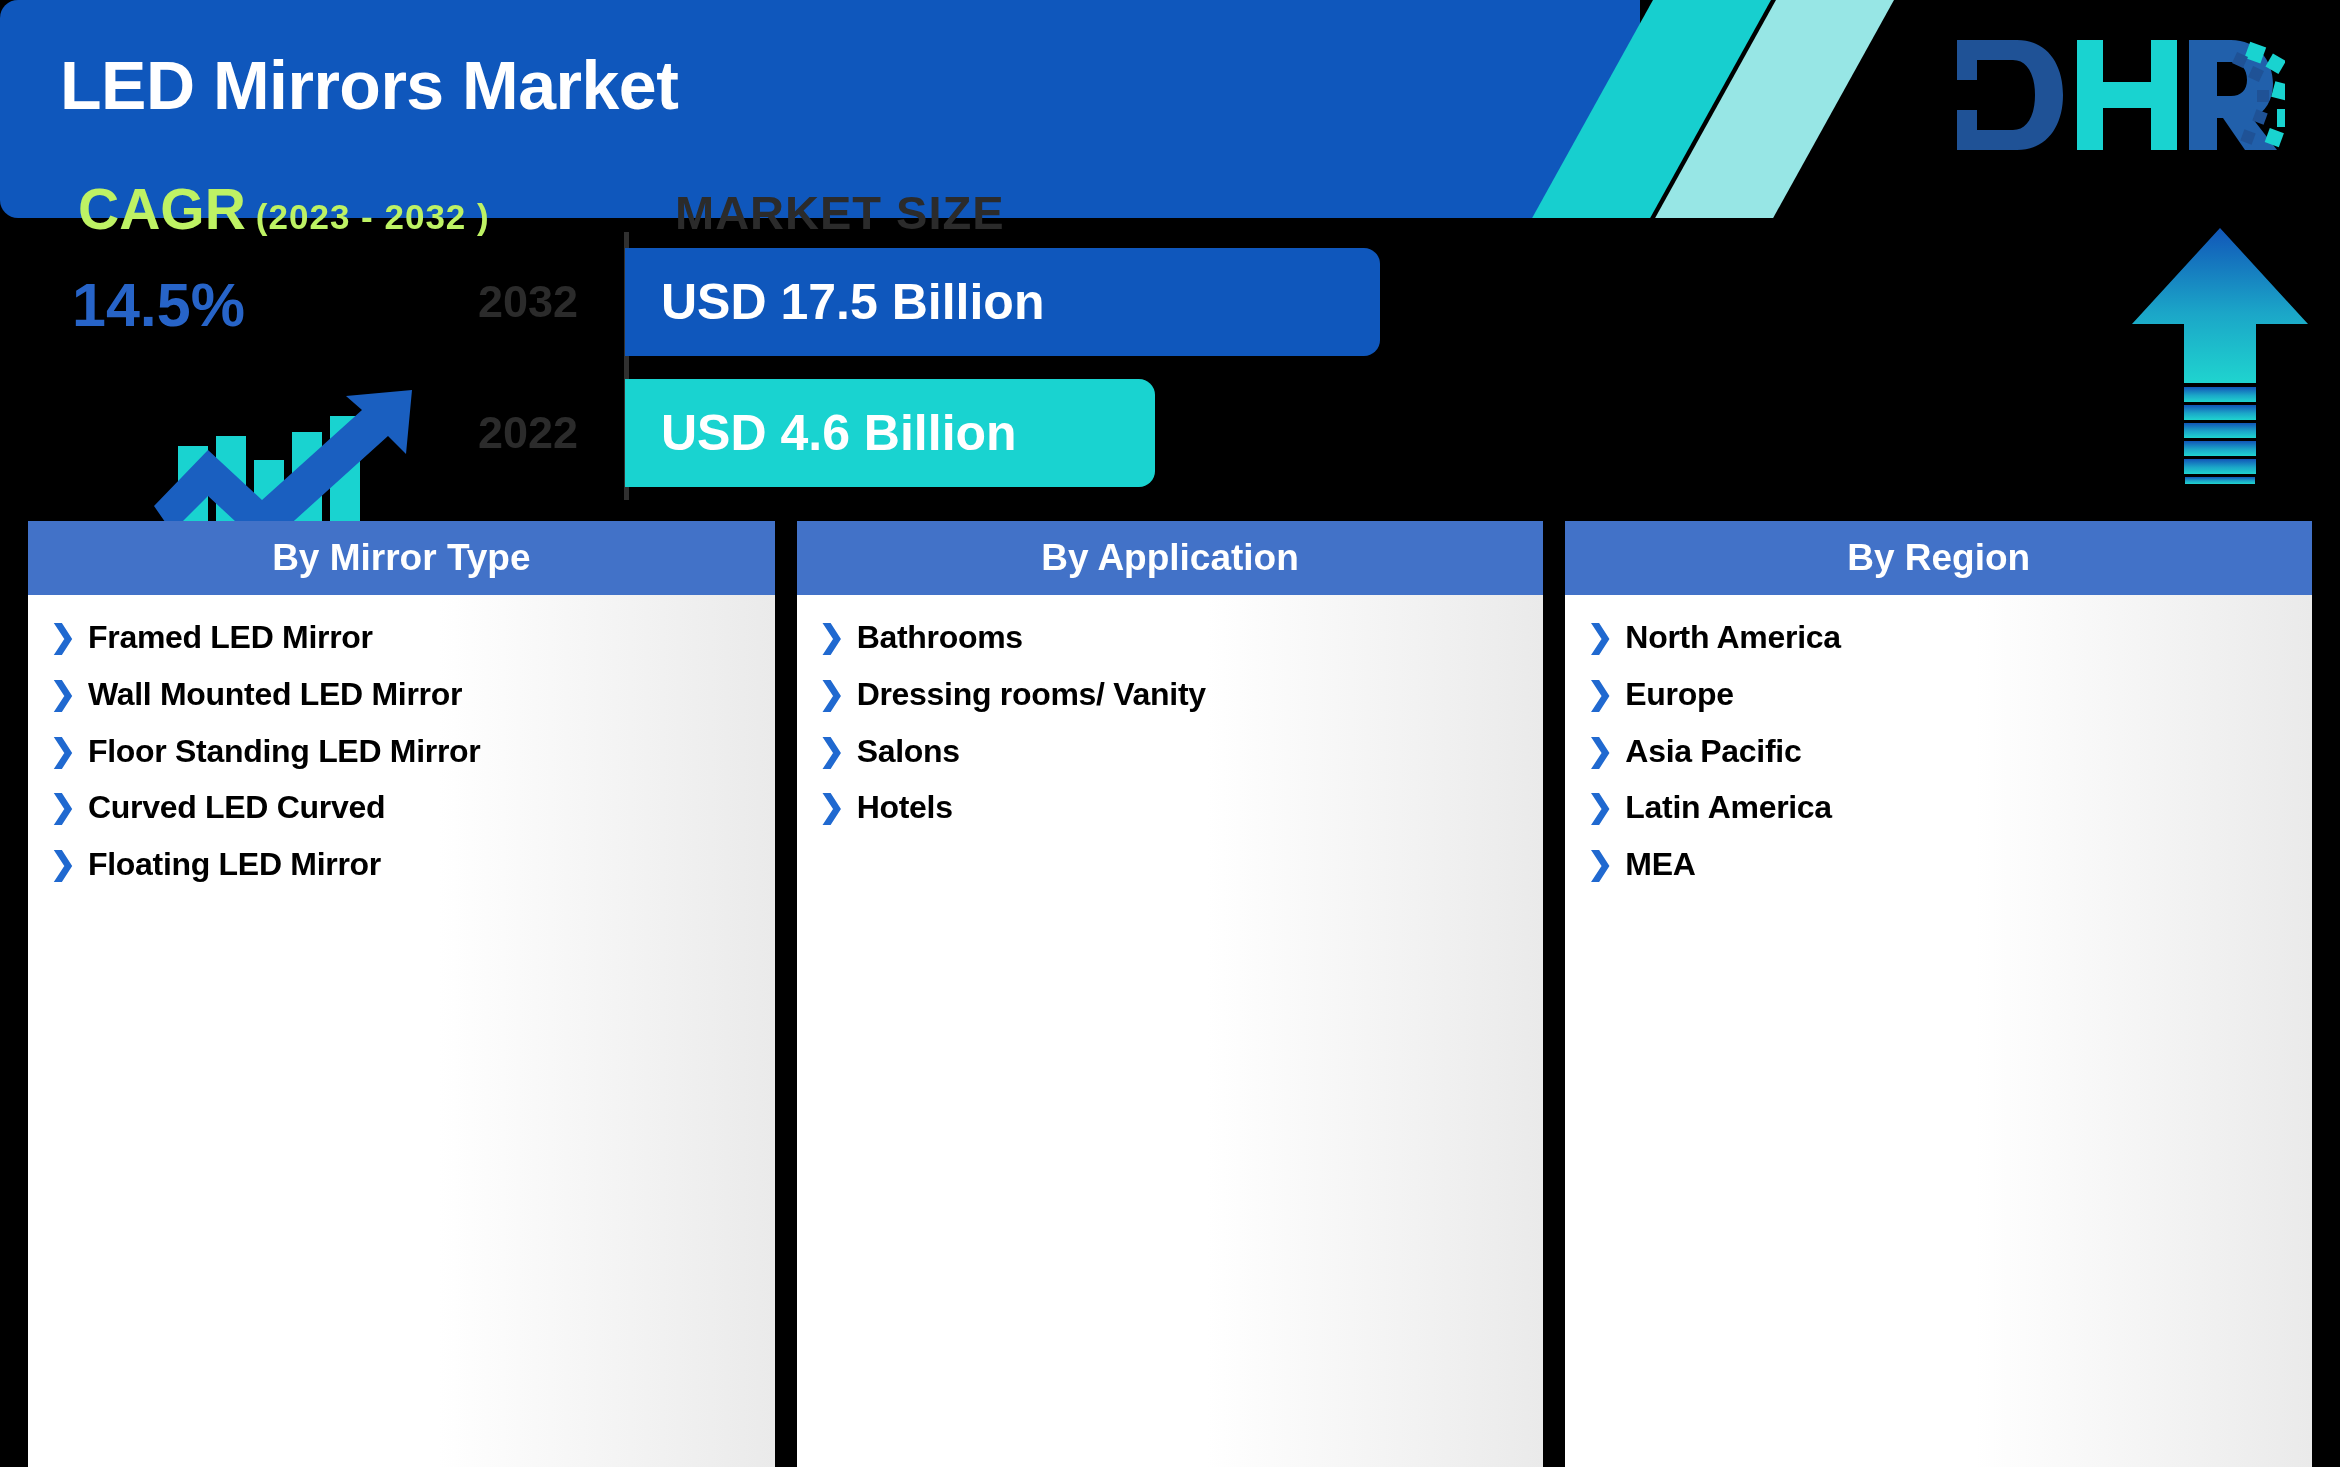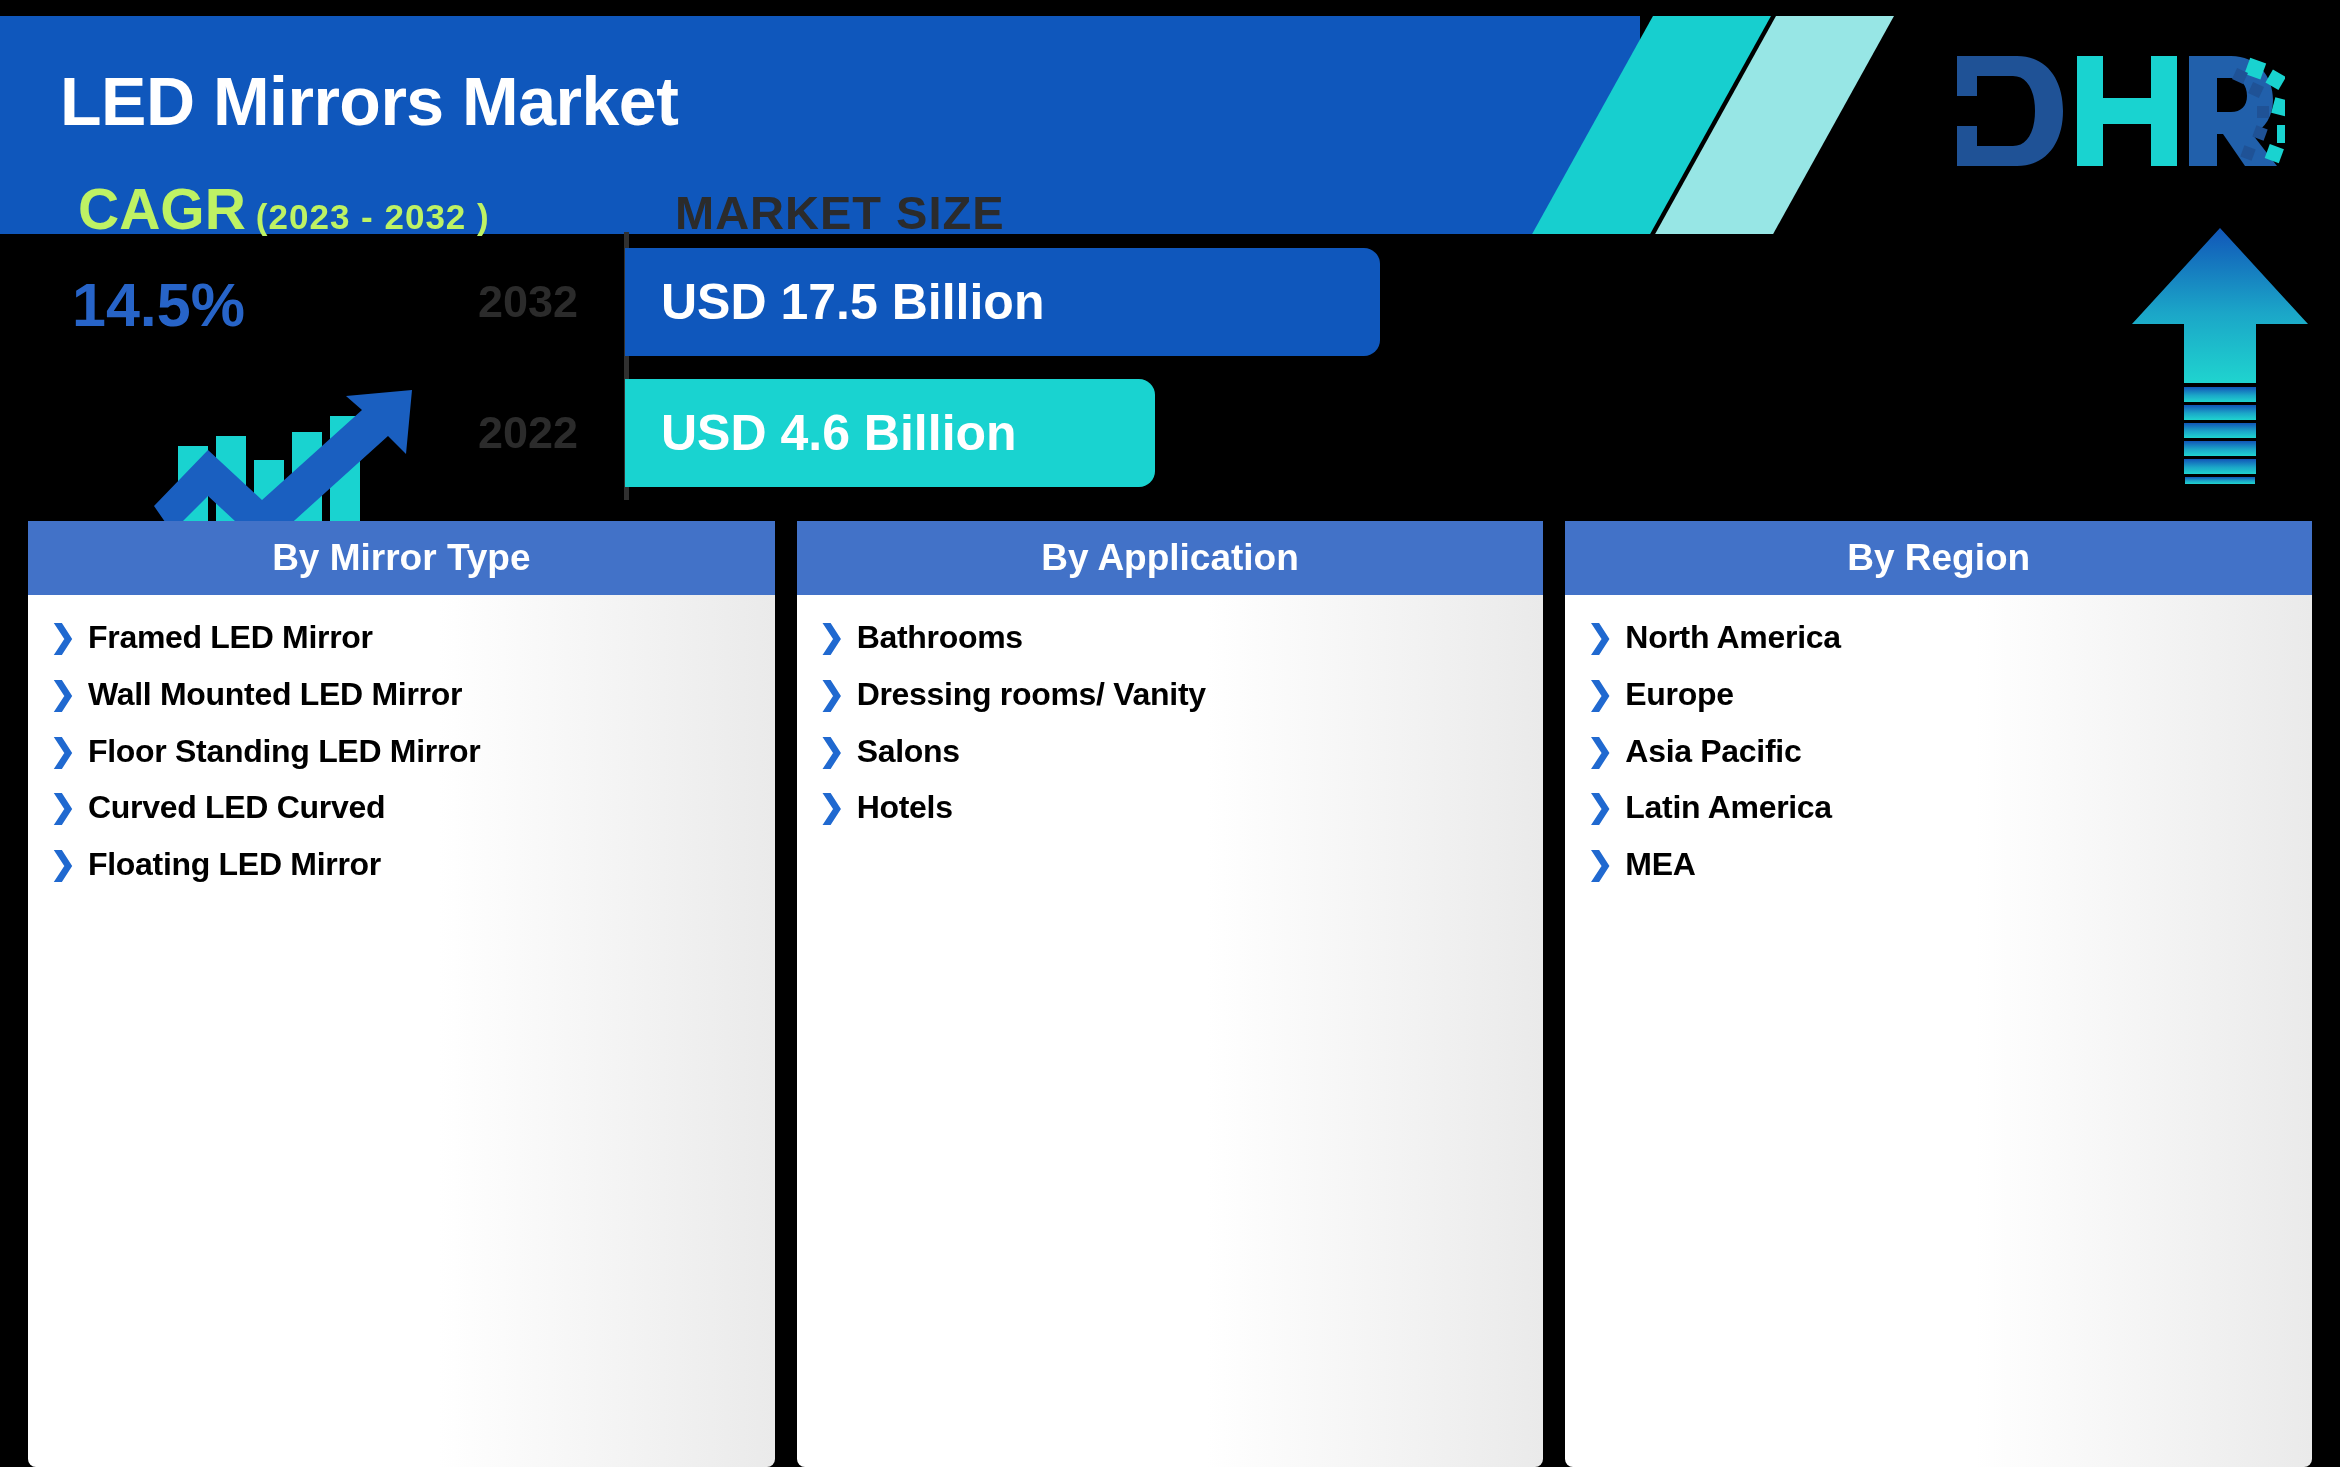--- a/index.html
+++ b/index.html
@@ -5,22 +5,23 @@
   * { margin:0; padding:0; box-sizing:border-box; }
   html,body{ background:#000; }
   body{
     width:2340px; height:1467px;
     font-family:"Liberation Sans", sans-serif;
     overflow:hidden; position:relative;
   }
 
   
   .header{
-    position:absolute; left:0; top:16px; width:2340px; height:218px;
+    position:absolute; left:0; top:0; width:2340px; height:218px;
     overflow:hidden;
+    border-radius:18px;
   }
   .header-bg{
     position:absolute; left:0; top:0; width:1640px; height:218px;
     background:#0f57bc;
   }
   .stripe{
     position:absolute; top:-40px; height:300px;
     transform:skewX(-29deg);
   }
   .stripe.s1{ left:1592px; width:118px; background:#17cfcf; }
@@ -80,21 +81,20 @@
   .up-arrow{ position:absolute; left:2130px; top:228px; width:180px; height:265px; }
 
   
   .cards{
     position:absolute; left:0; top:521px; width:2340px; height:946px;
     display:flex; gap:22px; padding:0 28px;
   }
   .card{
     flex:1; display:flex; flex-direction:column;
     background:linear-gradient(to right,#ffffff 0%,#ffffff 55%,#eaeaea 100%);
-    border-radius:8px;
   }
   .card-header{
     height:74px; background:#4272c8;
     display:flex; align-items:center; justify-content:center;
   }
   .card-header h2{
     font-size:37px; font-weight:bold; color:#fff;
   }
   .card-body{ padding:24px 0 0 22px; }
   .list-item{

